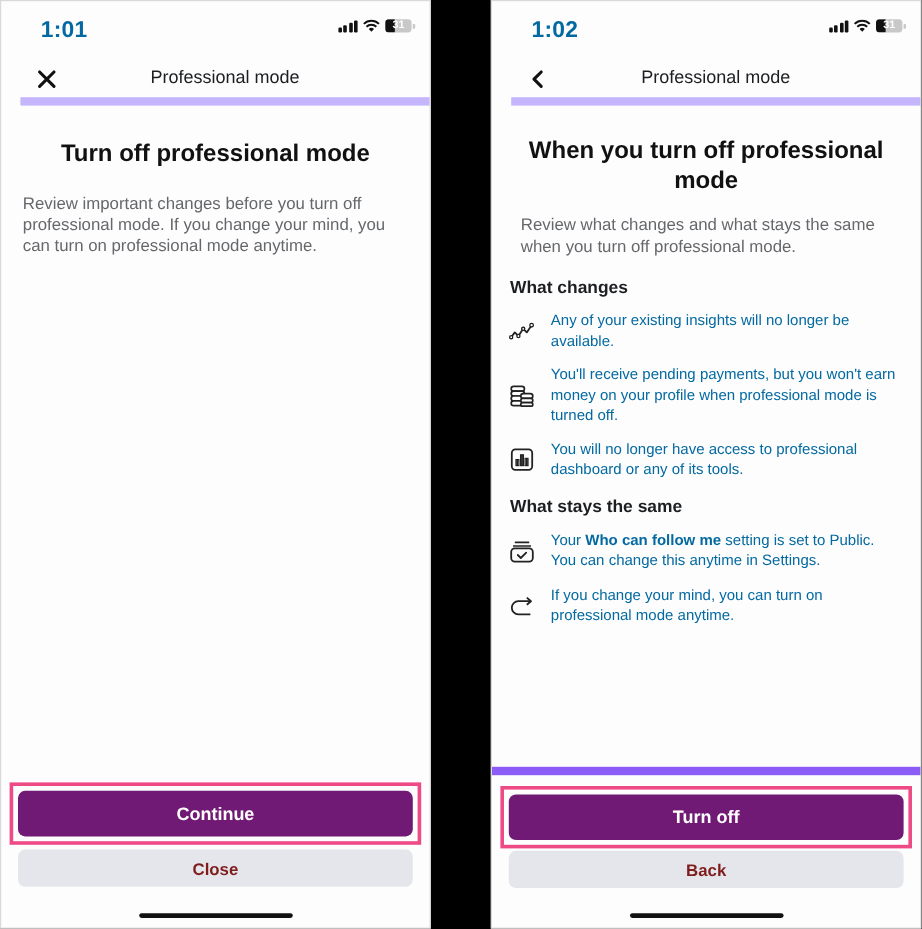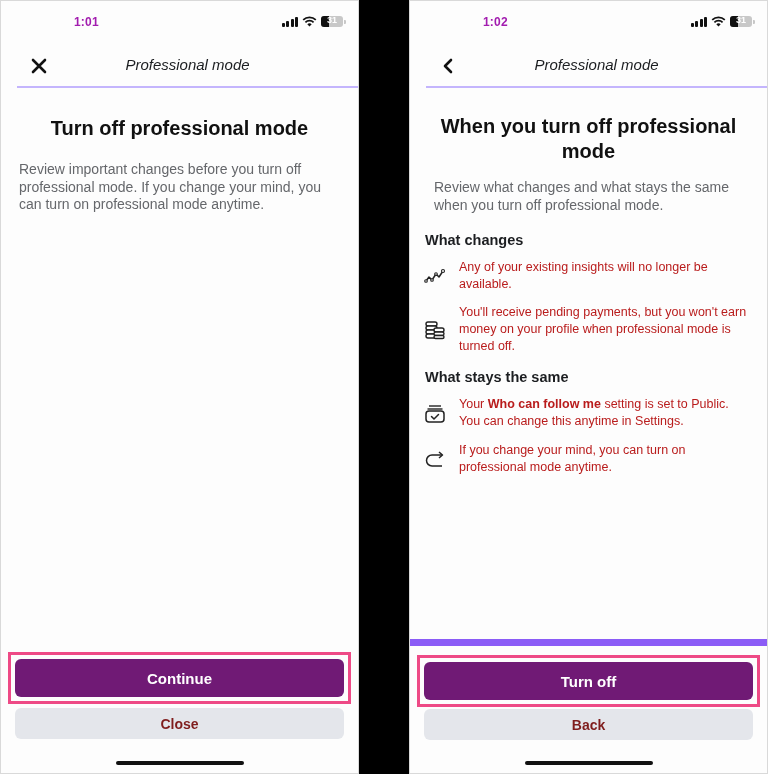--- a/index.html
+++ b/index.html
@@ -7,49 +7,49 @@
     body { position: relative; font-family: "Liberation Sans", "DejaVu Sans", sans-serif; color: #1c1e21; }
 
     .phone {
       position: absolute; top: 0; height: 774px; background: #fdfdfd;
       border: 1px solid #d9d9d9;
     }
     .phone.left { left: 0; width: 359px; }
     .phone.right { left: 409px; width: 359px; }
 
     .statusbar { position: absolute; top: 0; left: 0; right: 0; height: 44px; }
-    .statusbar .time { position: absolute; left: 33px; top: 14px; font-size: 12px; font-weight: 600; color: #a21caf; letter-spacing: 0.2px; margin-left: 40px; }
+    .statusbar .time { position: absolute; left: 33px; top: 14px; font-size: 19px; font-weight: 600; color: #0369a1; letter-spacing: 0.2px; }
     .statusbar .icons { position: absolute; right: 12px; top: 15px; display: flex; align-items: center; gap: 4px; }
     .signal { display: flex; align-items: flex-end; gap: 1.5px; height: 11px; }
     .signal span { width: 3px; background: #111; border-radius: 1px; }
     .battery { position: relative; width: 22px; height: 11px; border-radius: 3px; background: #c8c8c8; overflow: hidden; }
     .battery .fill { position: absolute; left: 0; top: 0; bottom: 0; width: 8px; background: #111; }
     .battery .num { position: absolute; left: 0; right: 0; top: -1px; text-align: center; font-size: 9px; font-weight: 700; color: #fff; }
     .battery-tip { width: 2px; height: 4px; background: #c8c8c8; border-radius: 0 1px 1px 0; margin-left: -3px; }
 
-    .navbar { position: absolute; top: 44px; left: 16px; right: 0; height: 43px; border-bottom: 2px solid #c4b5fd; font-style: italic; }
+    .navbar { position: absolute; top: 44px; left: 16px; right: 0; height: 43px; border-bottom: 7px solid #c4b5fd; }
     .navbar .title { position: absolute; left: 0; right: 0; top: 11px; text-align: center; font-size: 15px; font-weight: 500; color: #1c1e21; }
     .navbar .nav-btn { position: absolute; left: 10px; top: 9px; width: 24px; height: 24px; display: flex; align-items: center; justify-content: center; cursor: pointer; }
 
     .content { position: absolute; top: 88px; left: 0; right: 0; }
     .heading { text-align: center; font-size: 20px; font-weight: 700; color: #111; line-height: 25px; padding: 0 20px; }
     .subtext { text-align: left; font-size: 14px; color: #65676b; line-height: 17.5px; padding: 0 18px; }
 
     .left .heading { margin-top: 27px; }
     .left .subtext { margin-top: 20px; }
 
     .right .heading { margin-top: 25px; padding: 0 28px; }
     .right .subtext { margin-top: 15px; padding: 0 24px; }
 
     .section-title { font-size: 14.5px; font-weight: 700; color: #1c1e21; padding-left: 15px; margin-top: 18px; }
     .section-title.second { margin-top: 14px; }
     .items { margin-top: 10px; }
     .item { display: flex; align-items: center; padding: 0 16px 0 12px; min-height: 36px; margin-bottom: 10px; }
     .item .ico { width: 26px; height: 26px; flex: 0 0 26px; display: flex; align-items: center; justify-content: center; margin-right: 11px; }
-    .item .txt { font-size: 12.5px; color: #b91c1c; line-height: 17px; }
+    .item .txt { font-size: 12.5px; color: #0369a1; line-height: 17px; }
     .item .txt b { font-weight: 700; }
 
     .footer { position: absolute; left: 0; right: 0; bottom: 0; height: 134px; }
     .right .footer { border-top: 7px solid #8b5cf6; text-align: center; }
     .highlight { position: absolute; left: 7px; right: 7px; top: 13px; height: 52px; border: 3px solid #ee4a86; }
     .right .highlight { top: 9px; }
     .btn-primary { position: absolute; left: 14px; right: 14px; top: 20px; height: 38px; border-radius: 6px; background: #701a75; color: #fff; font-size: 15px; font-weight: 700; display: flex; align-items: center; justify-content: center; cursor: pointer; }
     .right .btn-primary { top: 16px; }
     .btn-secondary { position: absolute; left: 14px; right: 14px; top: 69px; height: 31px; border-radius: 6px; background: #e4e6eb; color: #7f1d1d; font-size: 14px; font-weight: 700; display: flex; align-items: center; justify-content: center; cursor: pointer; }
     .right .btn-secondary { top: 63px; }
@@ -162,20 +162,32 @@
                 <rect x="2" y="10" width="11" height="4" rx="2"></rect>
                 <rect x="2" y="14" width="11" height="4" rx="2"></rect>
                 <rect x="10" y="8" width="10" height="4" rx="2"></rect>
                 <rect x="10" y="12" width="10" height="3.5" rx="1.75"></rect>
                 <rect x="10" y="15.5" width="10" height="3" rx="1.5"></rect>
               </g>
             </svg>
         </div>
         <div class="txt">You'll receive pending payments, but you won't earn money on your profile when professional mode is turned off.</div>
       </div>
+      <div class="item">
+        <div class="ico">
+          <svg width="20" height="20" viewBox="0 0 20 20">
+              <rect x="1.5" y="1.5" width="17" height="17" rx="3" stroke="#222" stroke-width="1.5" fill="none"></rect>
+              <path d="M6 15 V10 M10 15 V6 M14 15 V9" stroke="#222" stroke-width="1.5"></path>
+              <rect x="5" y="10" width="2.4" height="5" stroke="#222" stroke-width="1" fill="none"></rect>
+              <rect x="8.8" y="6" width="2.4" height="9" stroke="#222" stroke-width="1" fill="none"></rect>
+              <rect x="12.6" y="9" width="2.4" height="6" stroke="#222" stroke-width="1" fill="none"></rect>
+            </svg>
+        </div>
+        <div class="txt">You will no longer have access to professional dashboard or any of its tools.</div>
+      </div>
     </div>
 
     <div class="section-title second">What stays the same</div>
     <div class="items">
       <div class="item">
         <div class="ico">
           <svg width="22" height="22" viewBox="0 0 22 22">
               <path d="M5 4 H17" stroke="#222" stroke-width="1.4"></path>
               <path d="M3.5 7 H18.5" stroke="#222" stroke-width="1.4"></path>
               <rect x="2" y="9" width="18" height="11" rx="3" stroke="#222" stroke-width="1.5" fill="none"></rect>

